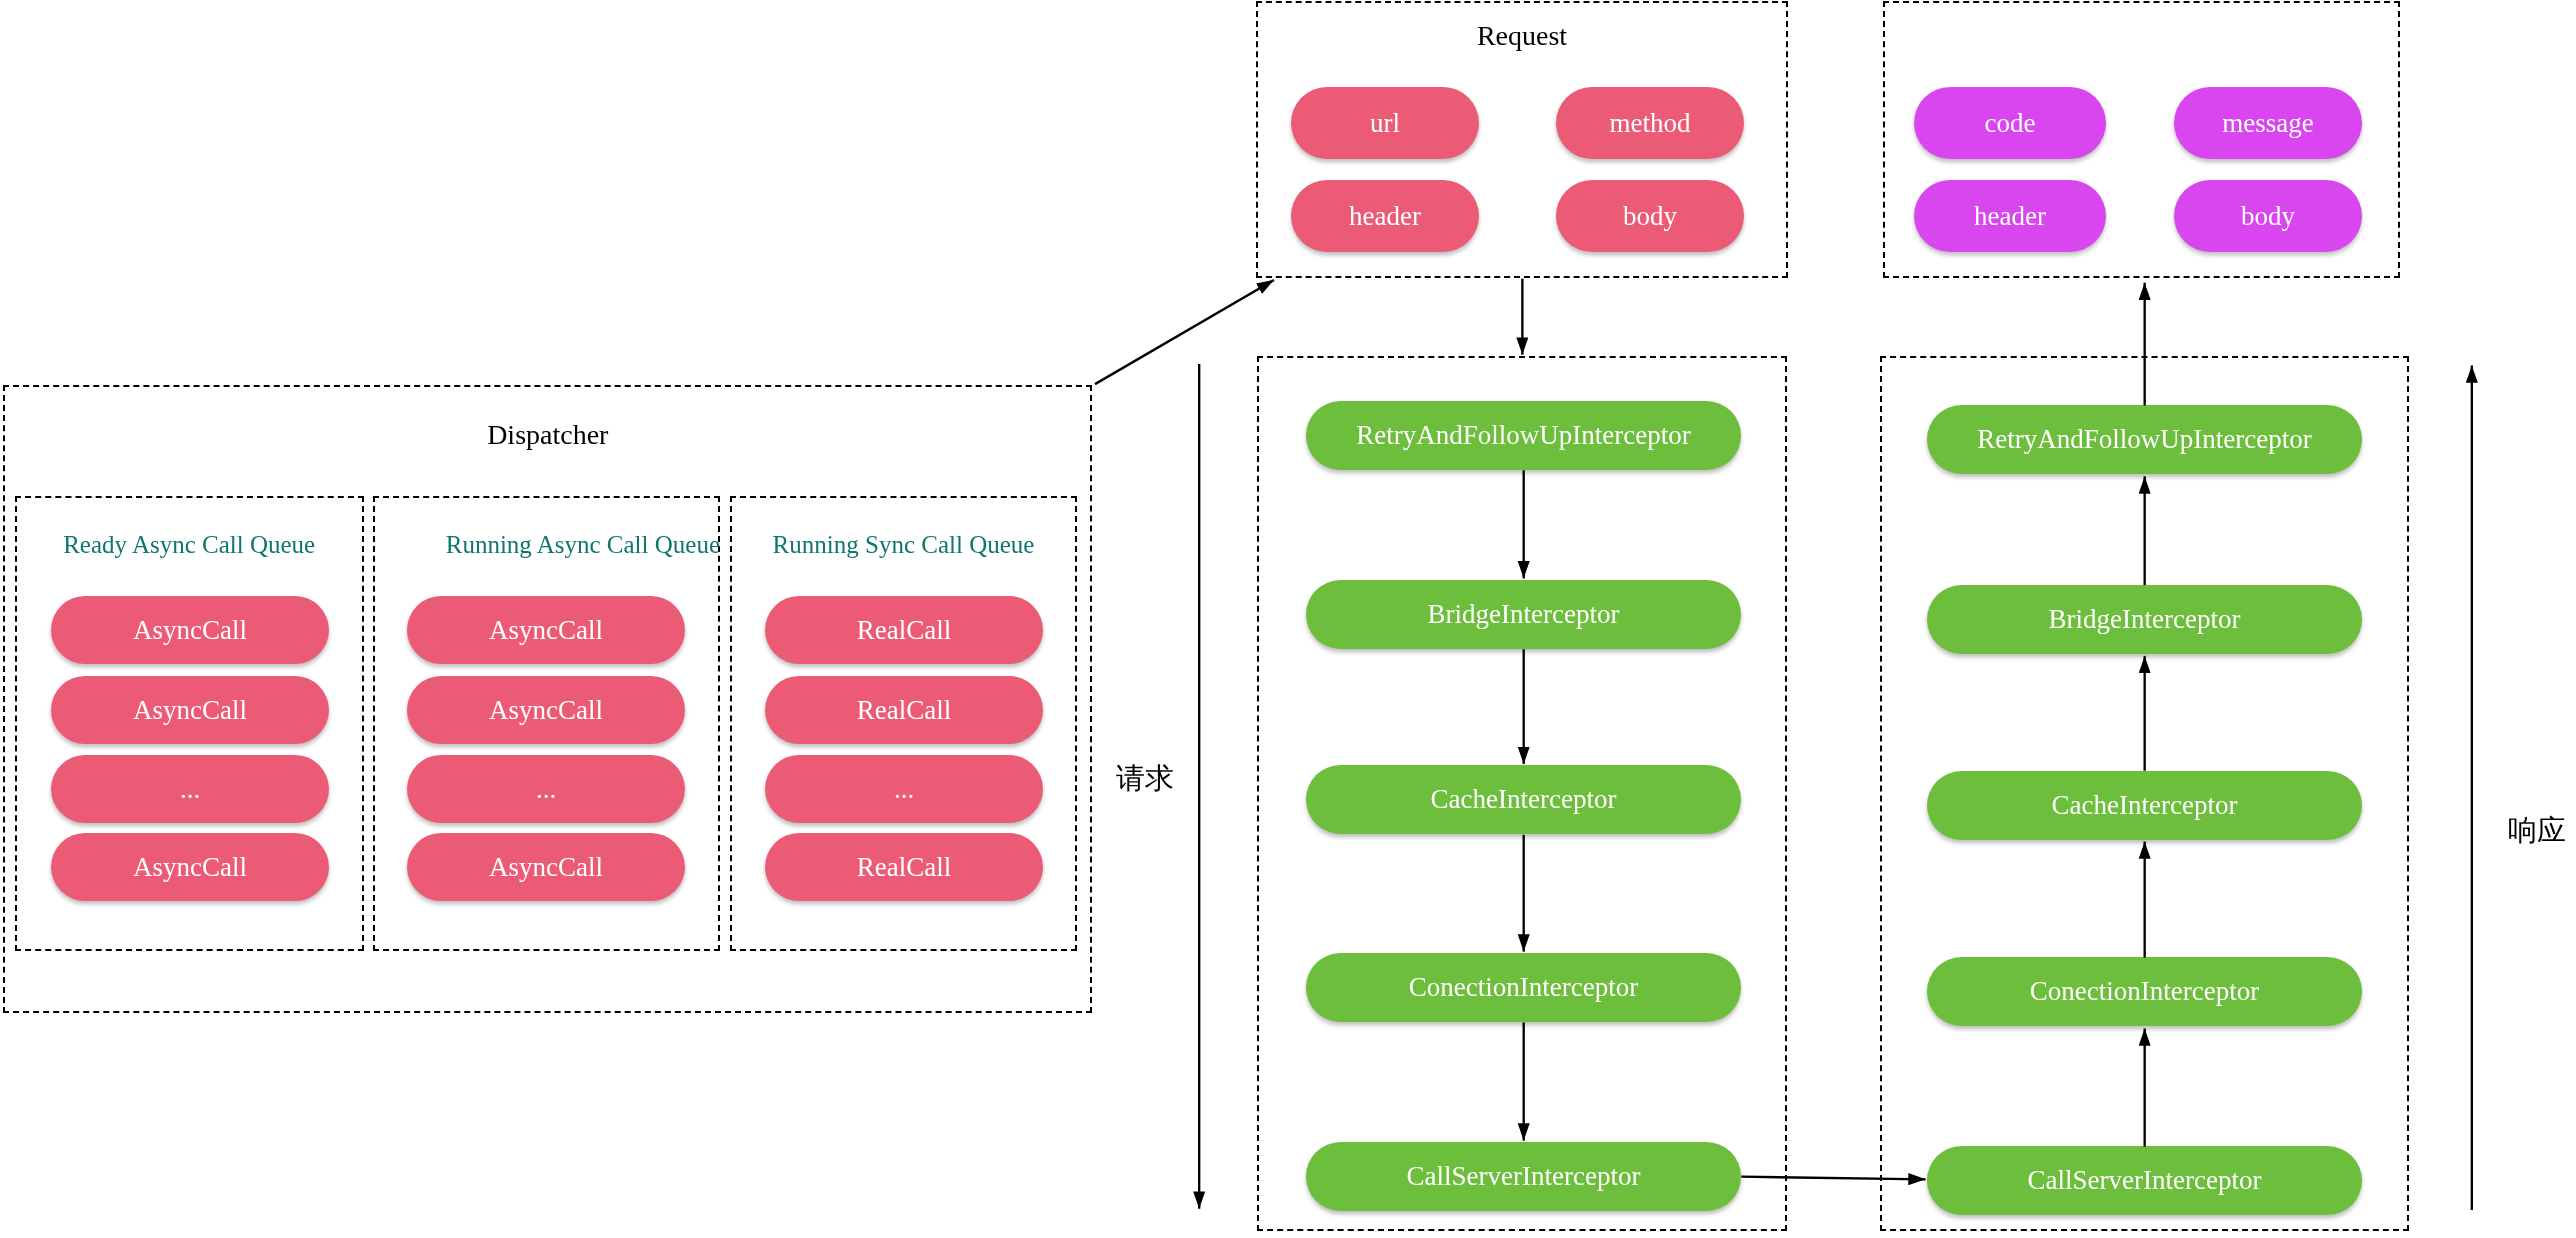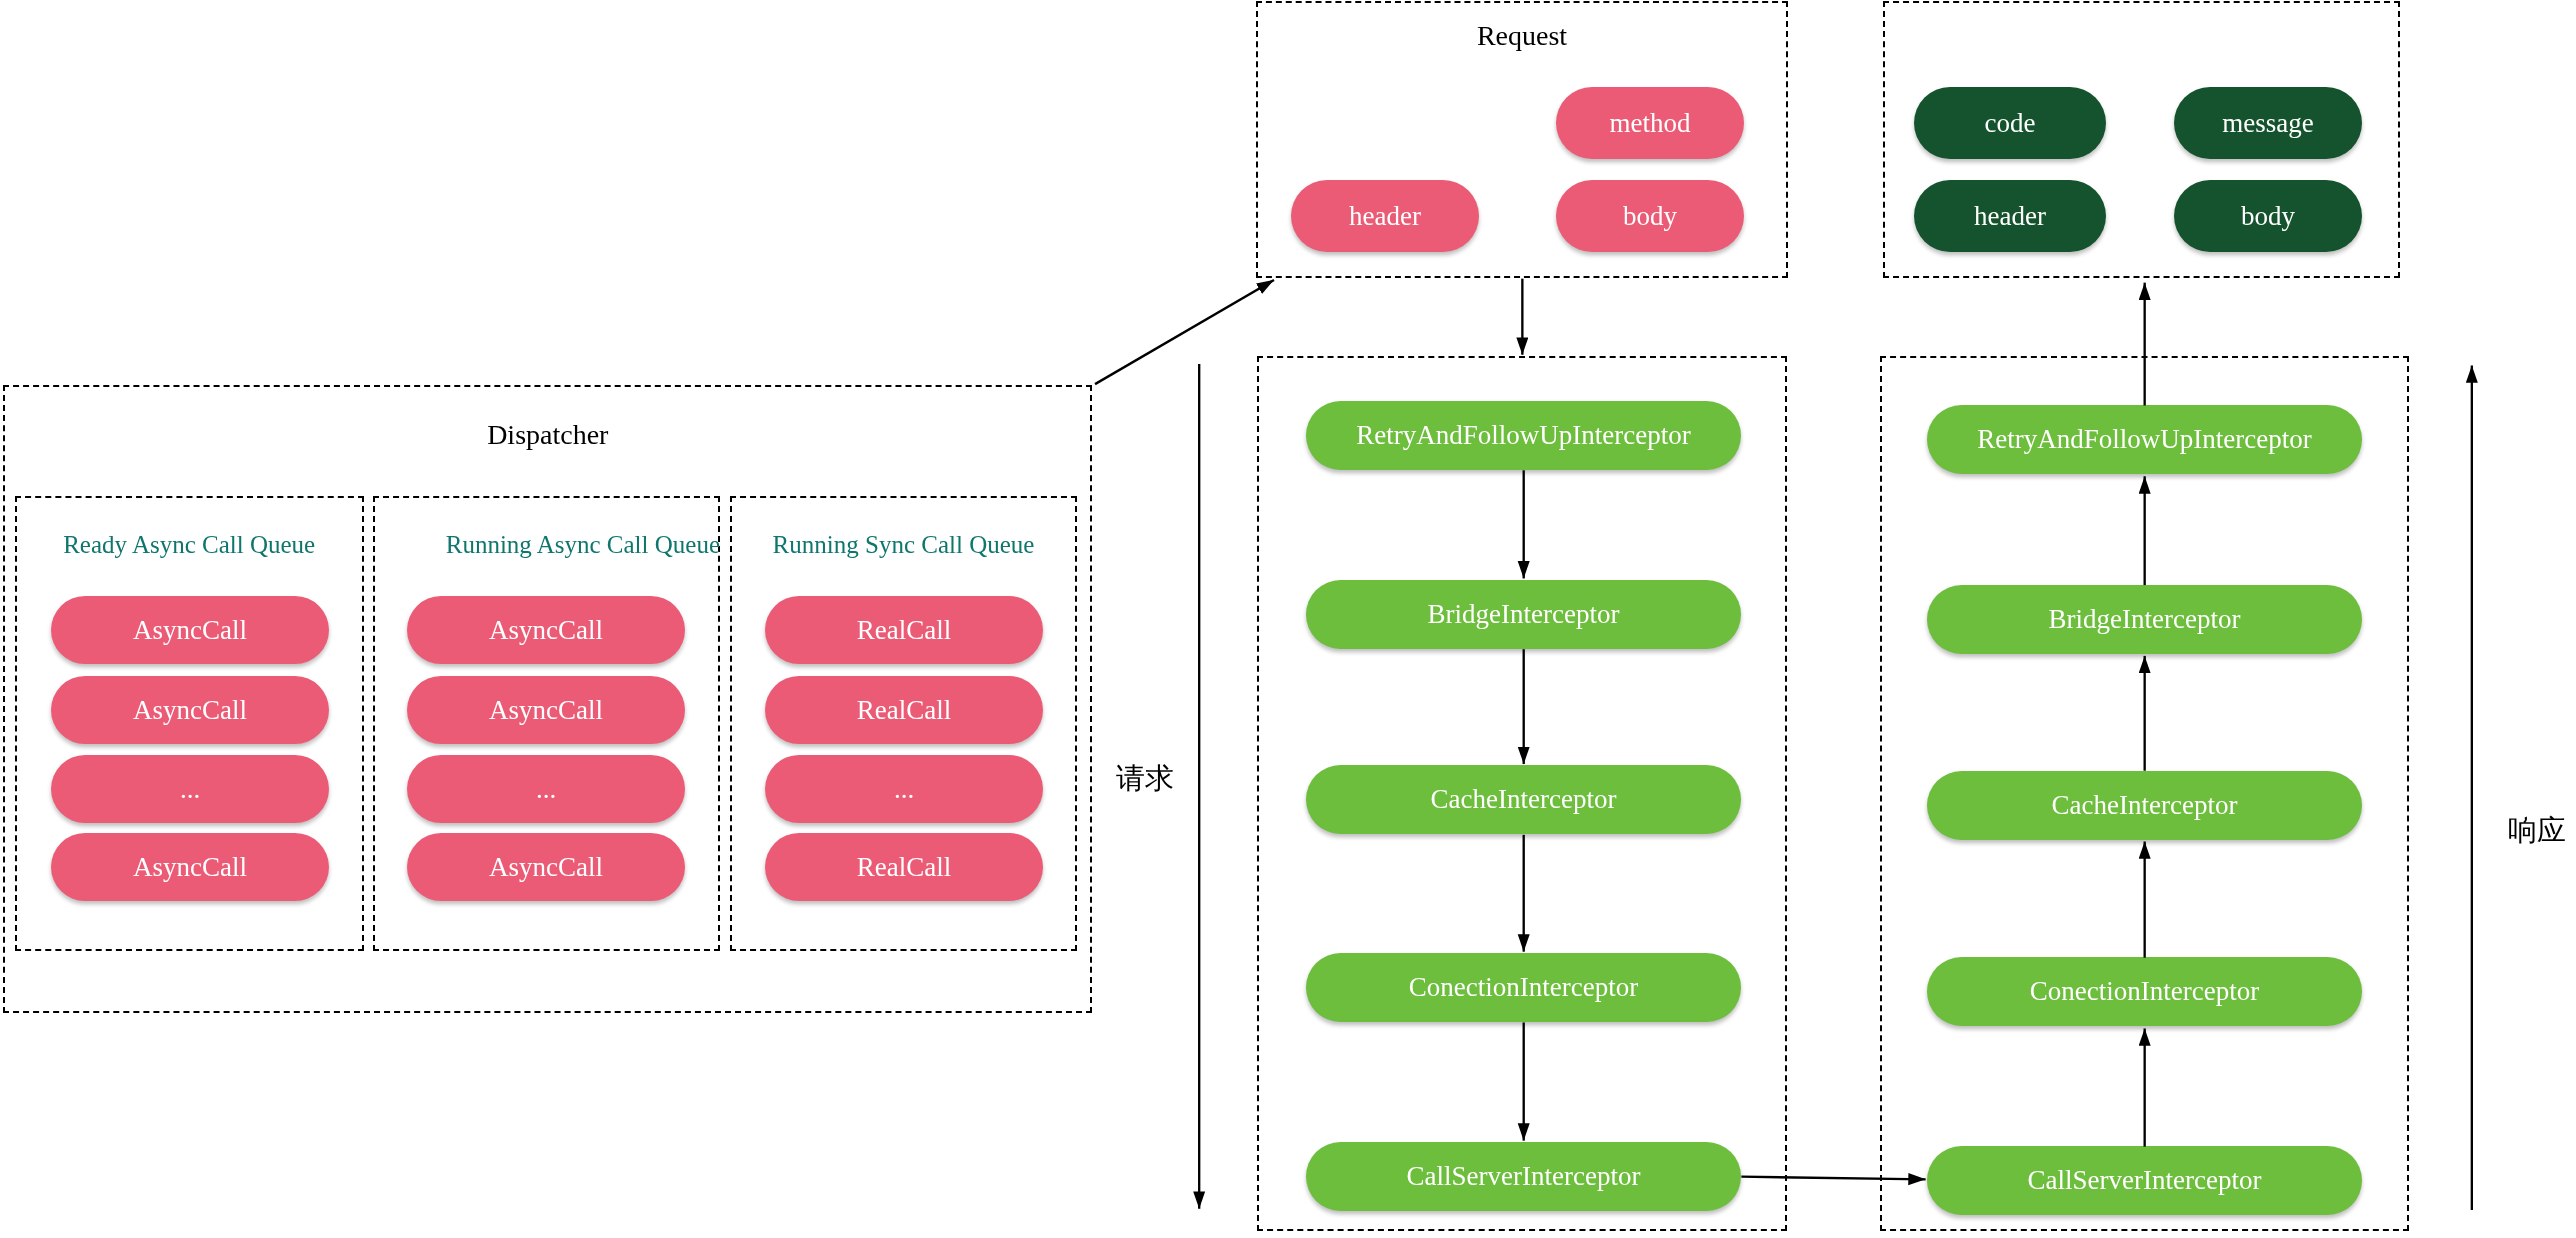--- a/index.html
+++ b/index.html
@@ -4,32 +4,33 @@
 <style>
   html,body{margin:0;padding:0;background:#fff;}
   .page{position:relative;width:2576px;height:1239px;background:#ffffff;overflow:hidden;
         font-family:Liberation Serif, serif;color:#000;}
   .dashed-box{position:absolute;border:2px dashed #000;box-sizing:border-box;background:transparent;}
   .box-title{position:absolute;width:100%;text-align:center;font-size:28px;color:#000;}
   .queue-title{position:absolute;width:100%;text-align:center;font-size:25px;color:#0f766e;white-space:nowrap;}
   .pill{position:absolute;border-radius:47px;color:#fff;display:flex;align-items:center;justify-content:center;
         font-size:27px;box-shadow:0 3.3px 4.7px rgba(0,0,0,0.25);box-sizing:border-box;white-space:nowrap;}
   .pink{background:#ec5b76;}
-  .orange{background:#14532d;text-align:right;}
+  .orange{background:#d946ef;text-align:right;}
   .green{background:#6cbe3c;}
   .flow-label{position:absolute;font-size:29px;color:#000;white-space:nowrap;}
   svg.arrows{position:absolute;left:0;top:0;width:2576px;height:1239px;pointer-events:none;}
 </style>
 </head>
 <body>
 
 <div class="page">
 
   <div class="dashed-box" style="left:1256px;top:1.3px;width:532px;height:277px;"></div>
   <div class="box-title" style="left:1256px;top:20px;width:532px;">Request</div>
+  <div class="pill pink" style="left:1291px;top:87px;width:188px;height:72px;">url</div>
   <div class="pill pink" style="left:1556px;top:87px;width:188px;height:72px;">method</div>
   <div class="pill pink" style="left:1291px;top:180px;width:188px;height:72px;">header</div>
   <div class="pill pink" style="left:1556px;top:180px;width:188px;height:72px;">body</div>
 
   <div class="dashed-box" style="left:1883px;top:1.3px;width:517px;height:277px;"></div>
   <div class="pill orange" style="left:1914px;top:87px;width:192px;height:72px;">code</div>
   <div class="pill orange" style="left:2174px;top:87px;width:188px;height:72px;">message</div>
   <div class="pill orange" style="left:1914px;top:180px;width:192px;height:72px;">header</div>
   <div class="pill orange" style="left:2174px;top:180px;width:188px;height:72px;">body</div>
 

